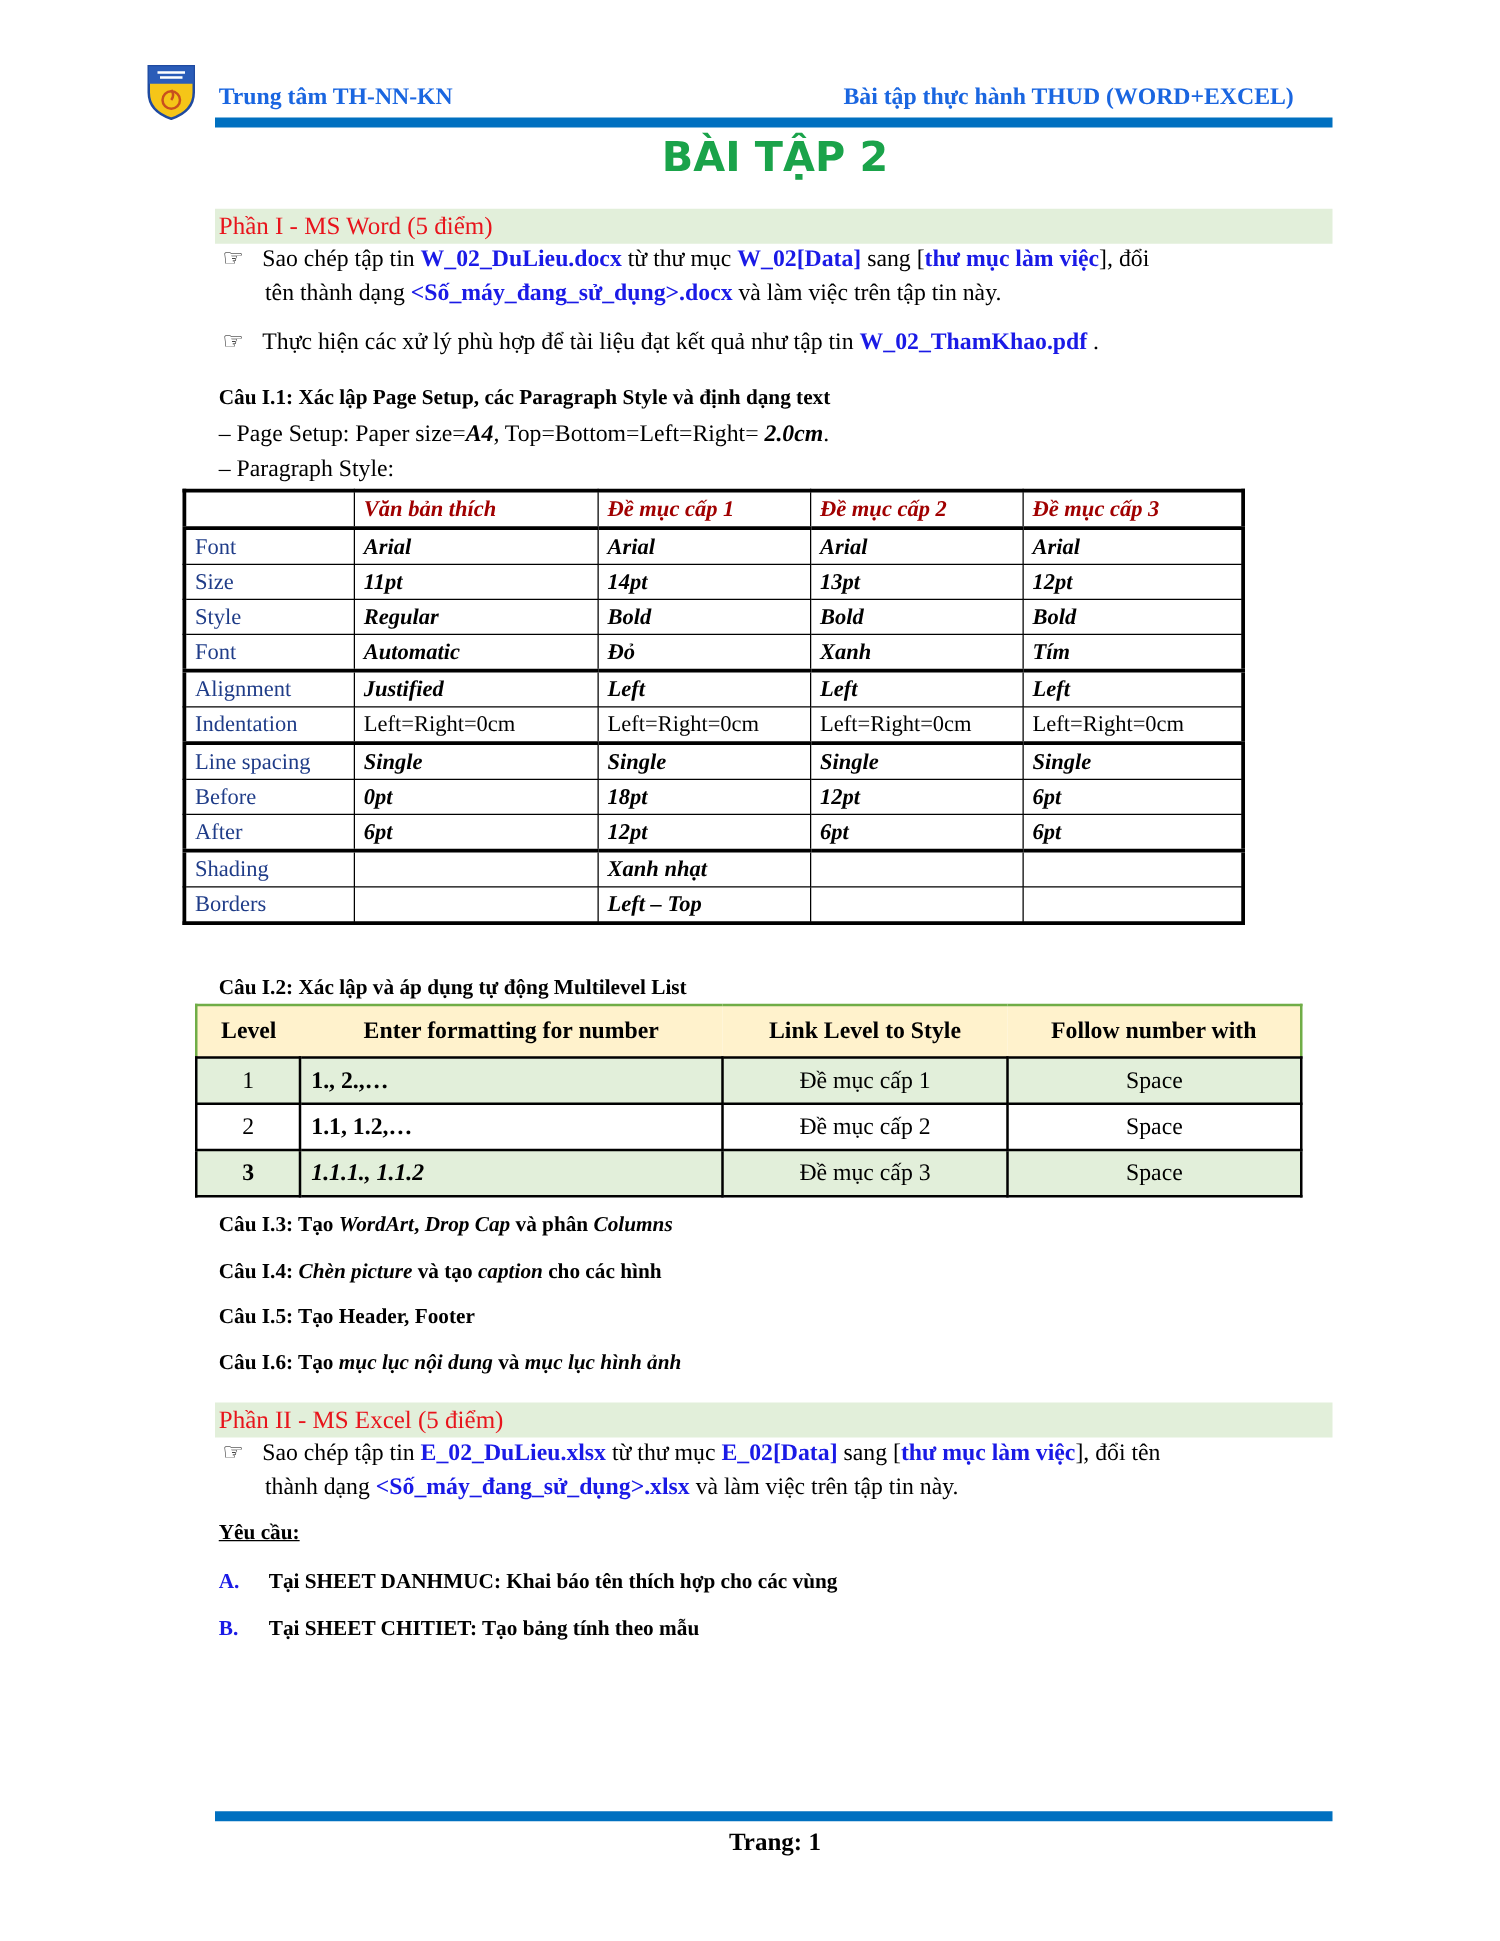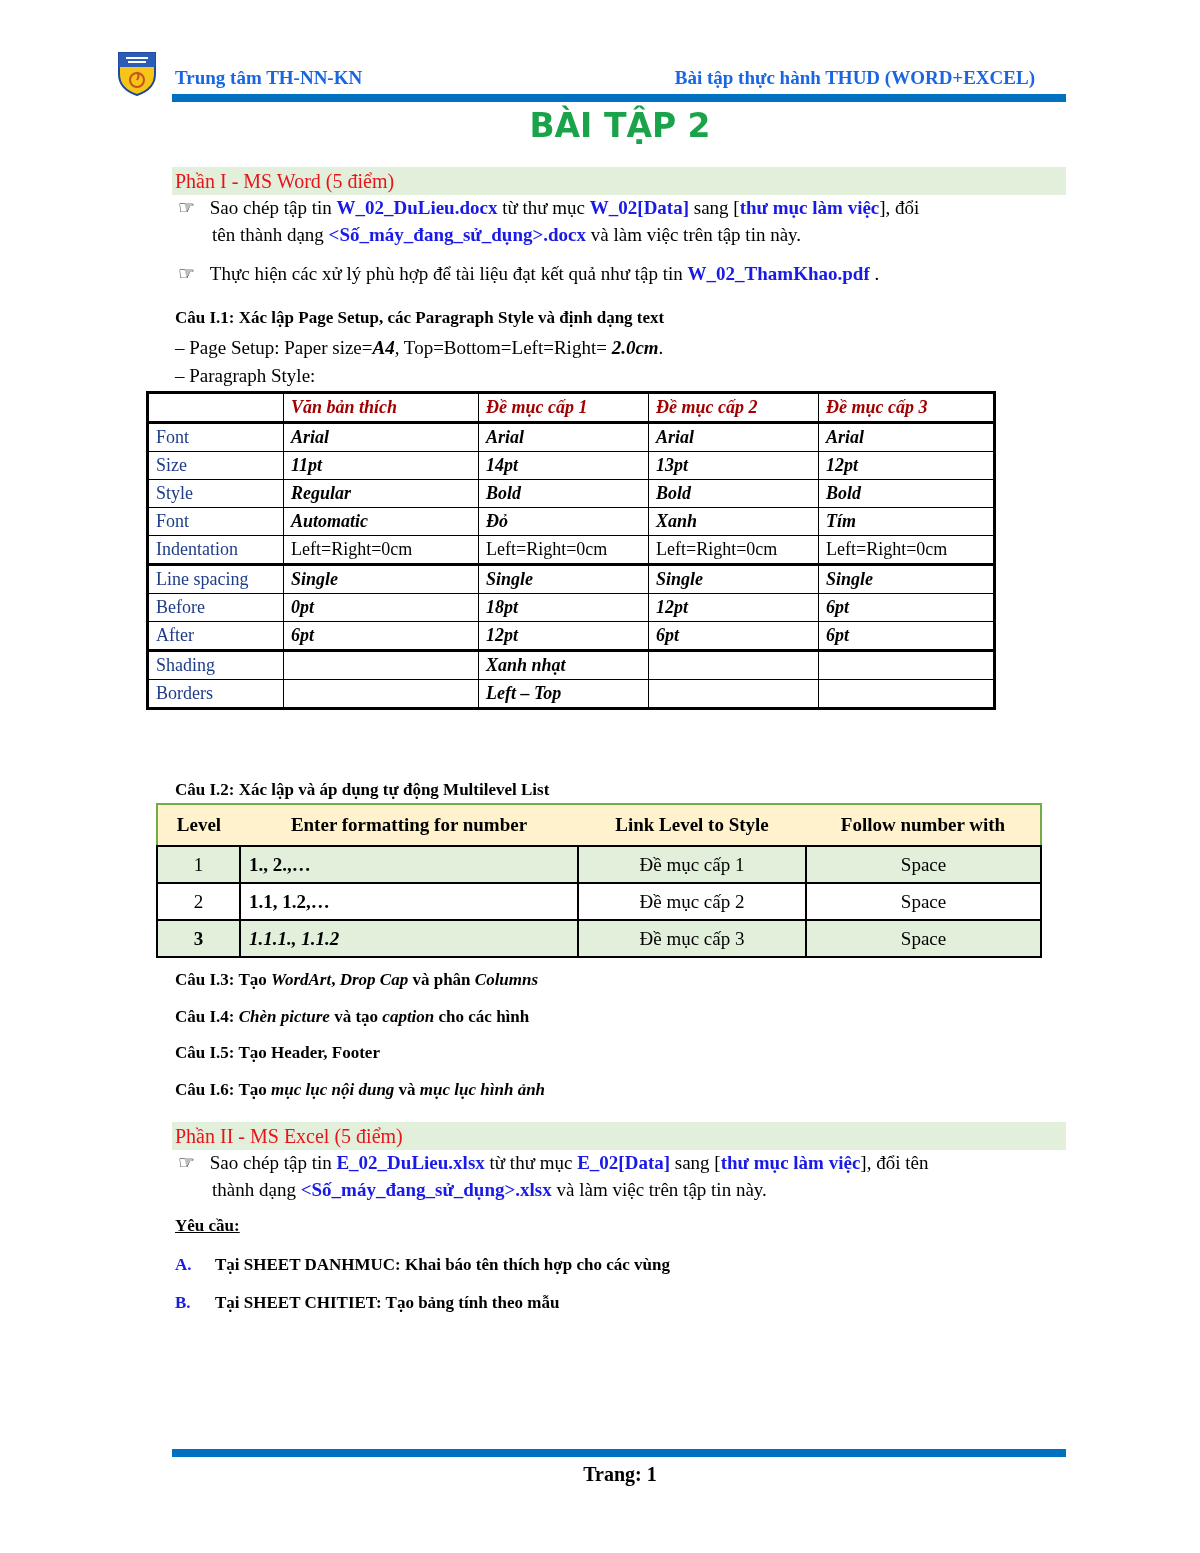--- a/index.html
+++ b/index.html
@@ -100,20 +100,27 @@
     <td class="v">Bold</td>
     <td class="v">Bold</td>
   </tr>
   <tr>
     <td class="lab">Font</td>
     <td class="v">Automatic</td>
     <td class="v">Đỏ</td>
     <td class="v">Xanh</td>
     <td class="v">Tím</td>
   </tr>
+  <tr class="thick">
+    <td class="lab">Alignment</td>
+    <td class="v">Justified</td>
+    <td class="v">Left</td>
+    <td class="v">Left</td>
+    <td class="v">Left</td>
+  </tr>
   <tr>
     <td class="lab">Indentation</td>
     <td>Left=Right=0cm</td>
     <td>Left=Right=0cm</td>
     <td>Left=Right=0cm</td>
     <td>Left=Right=0cm</td>
   </tr>
   <tr class="thick">
     <td class="lab">Line spacing</td>
     <td class="v">Single</td>

